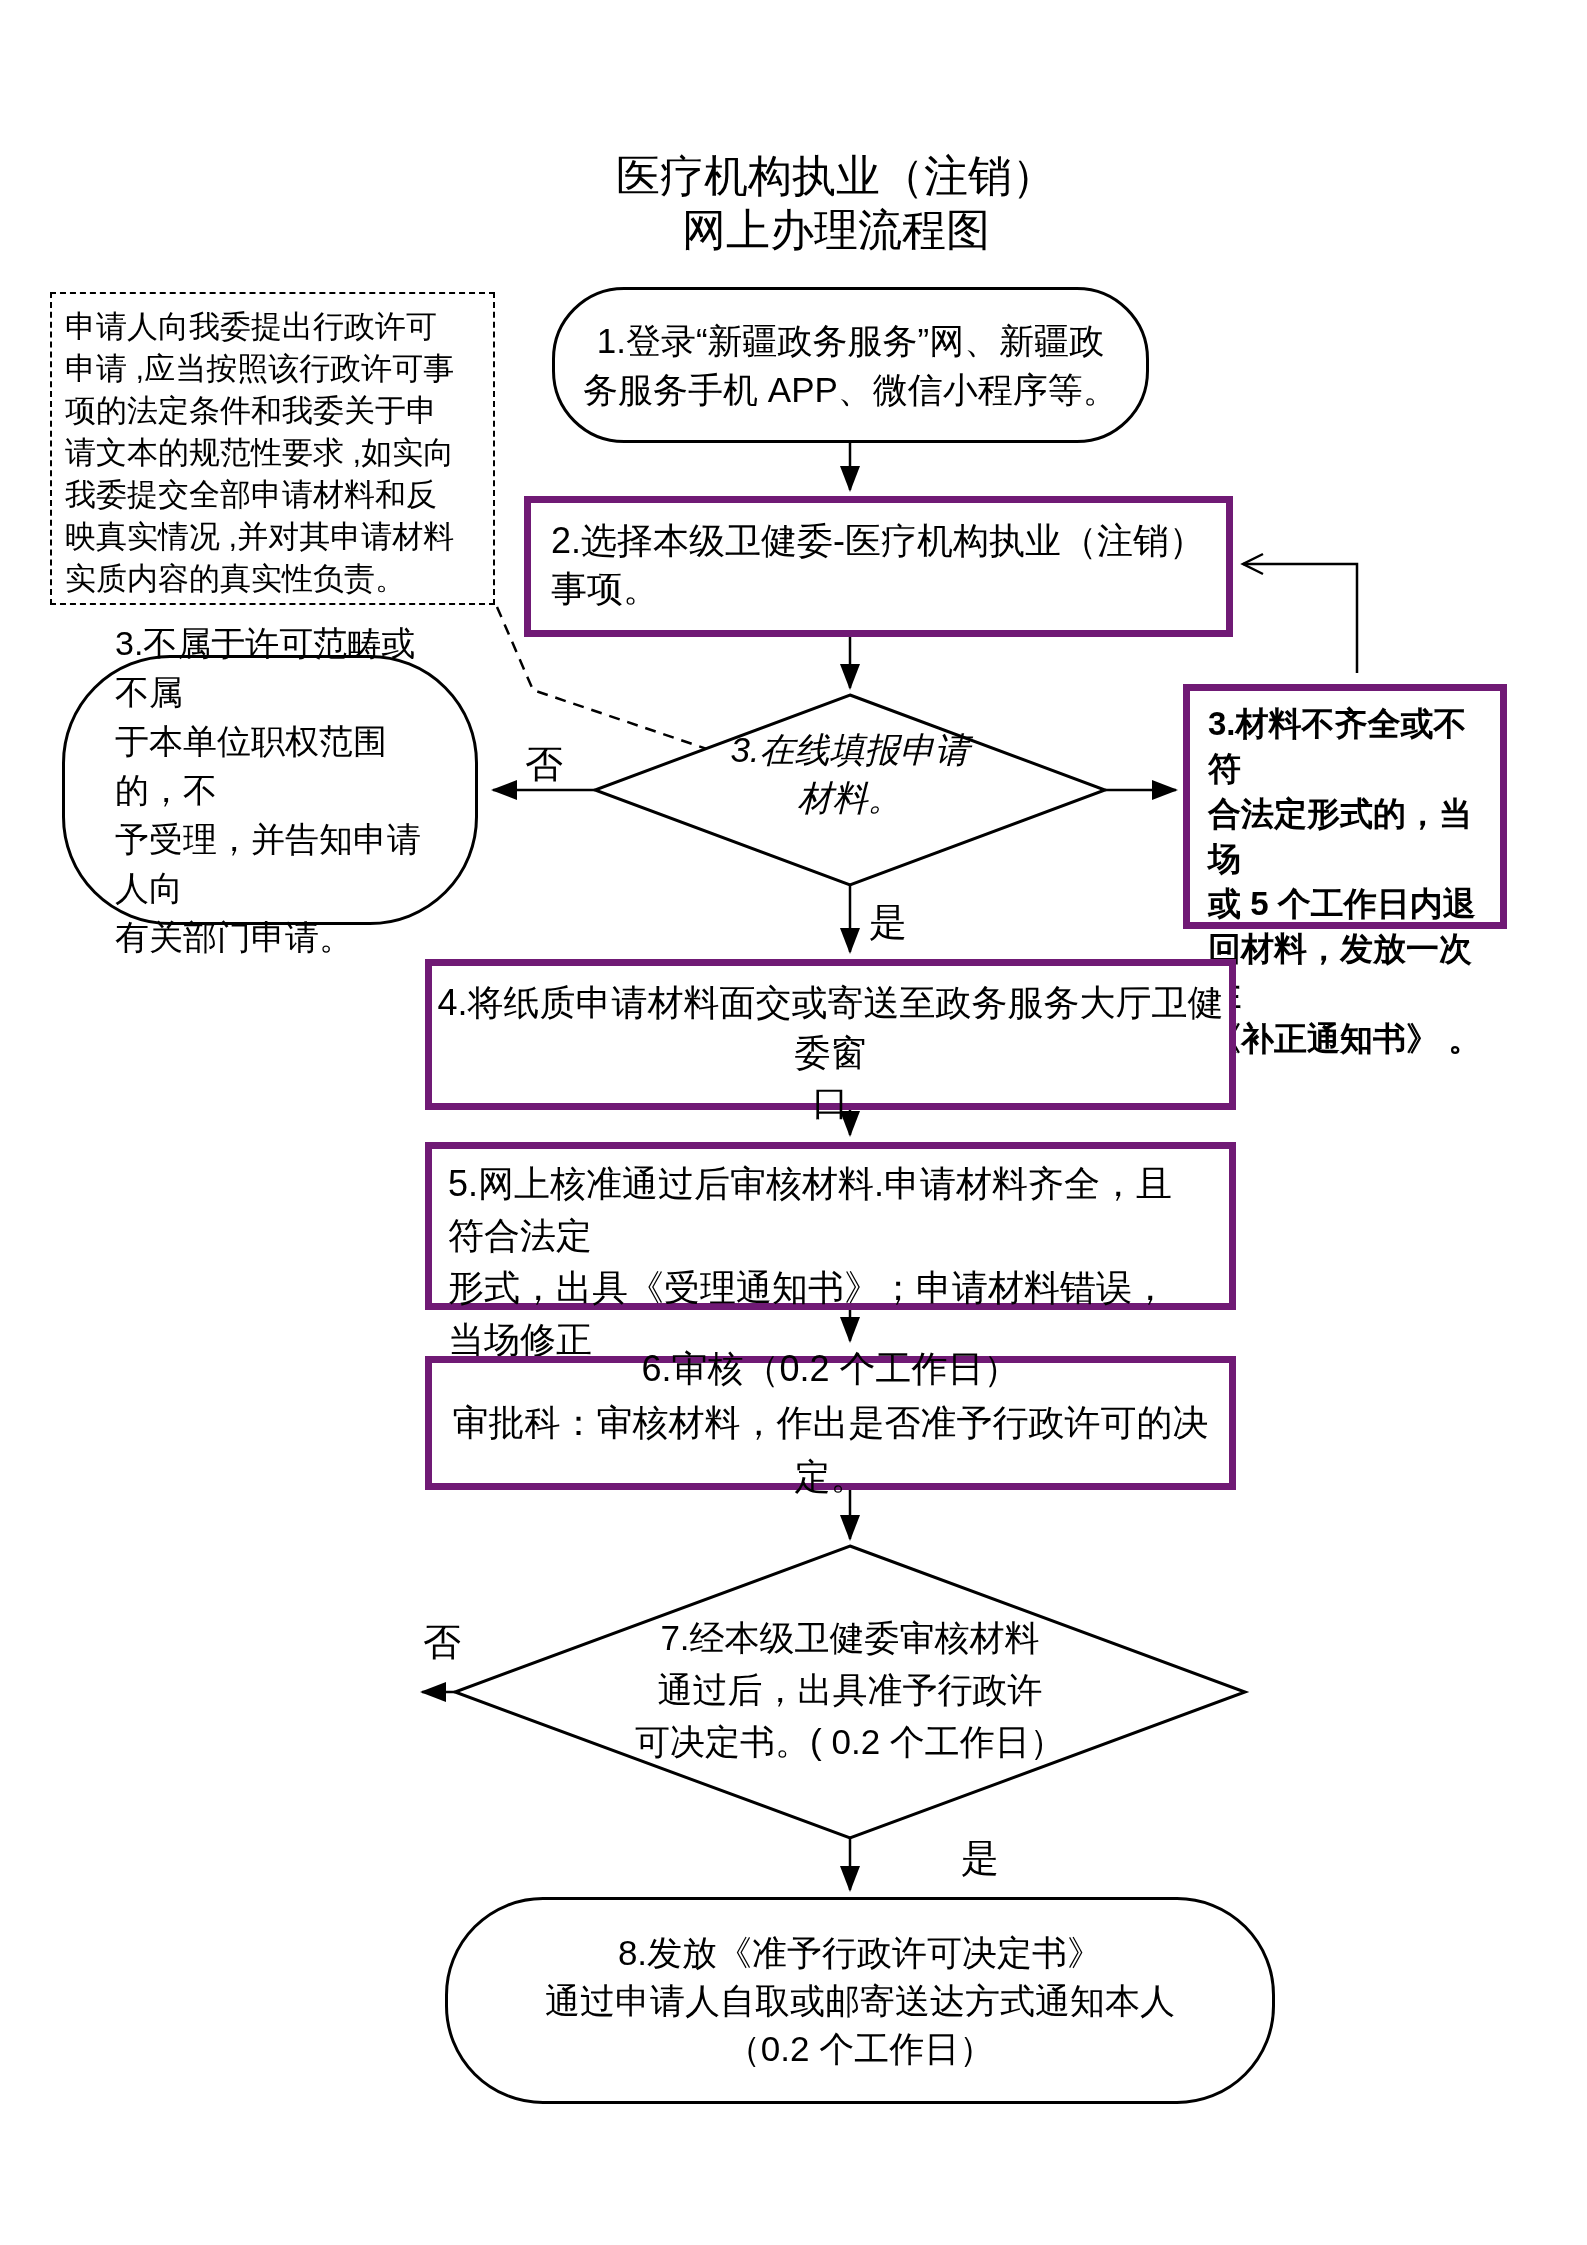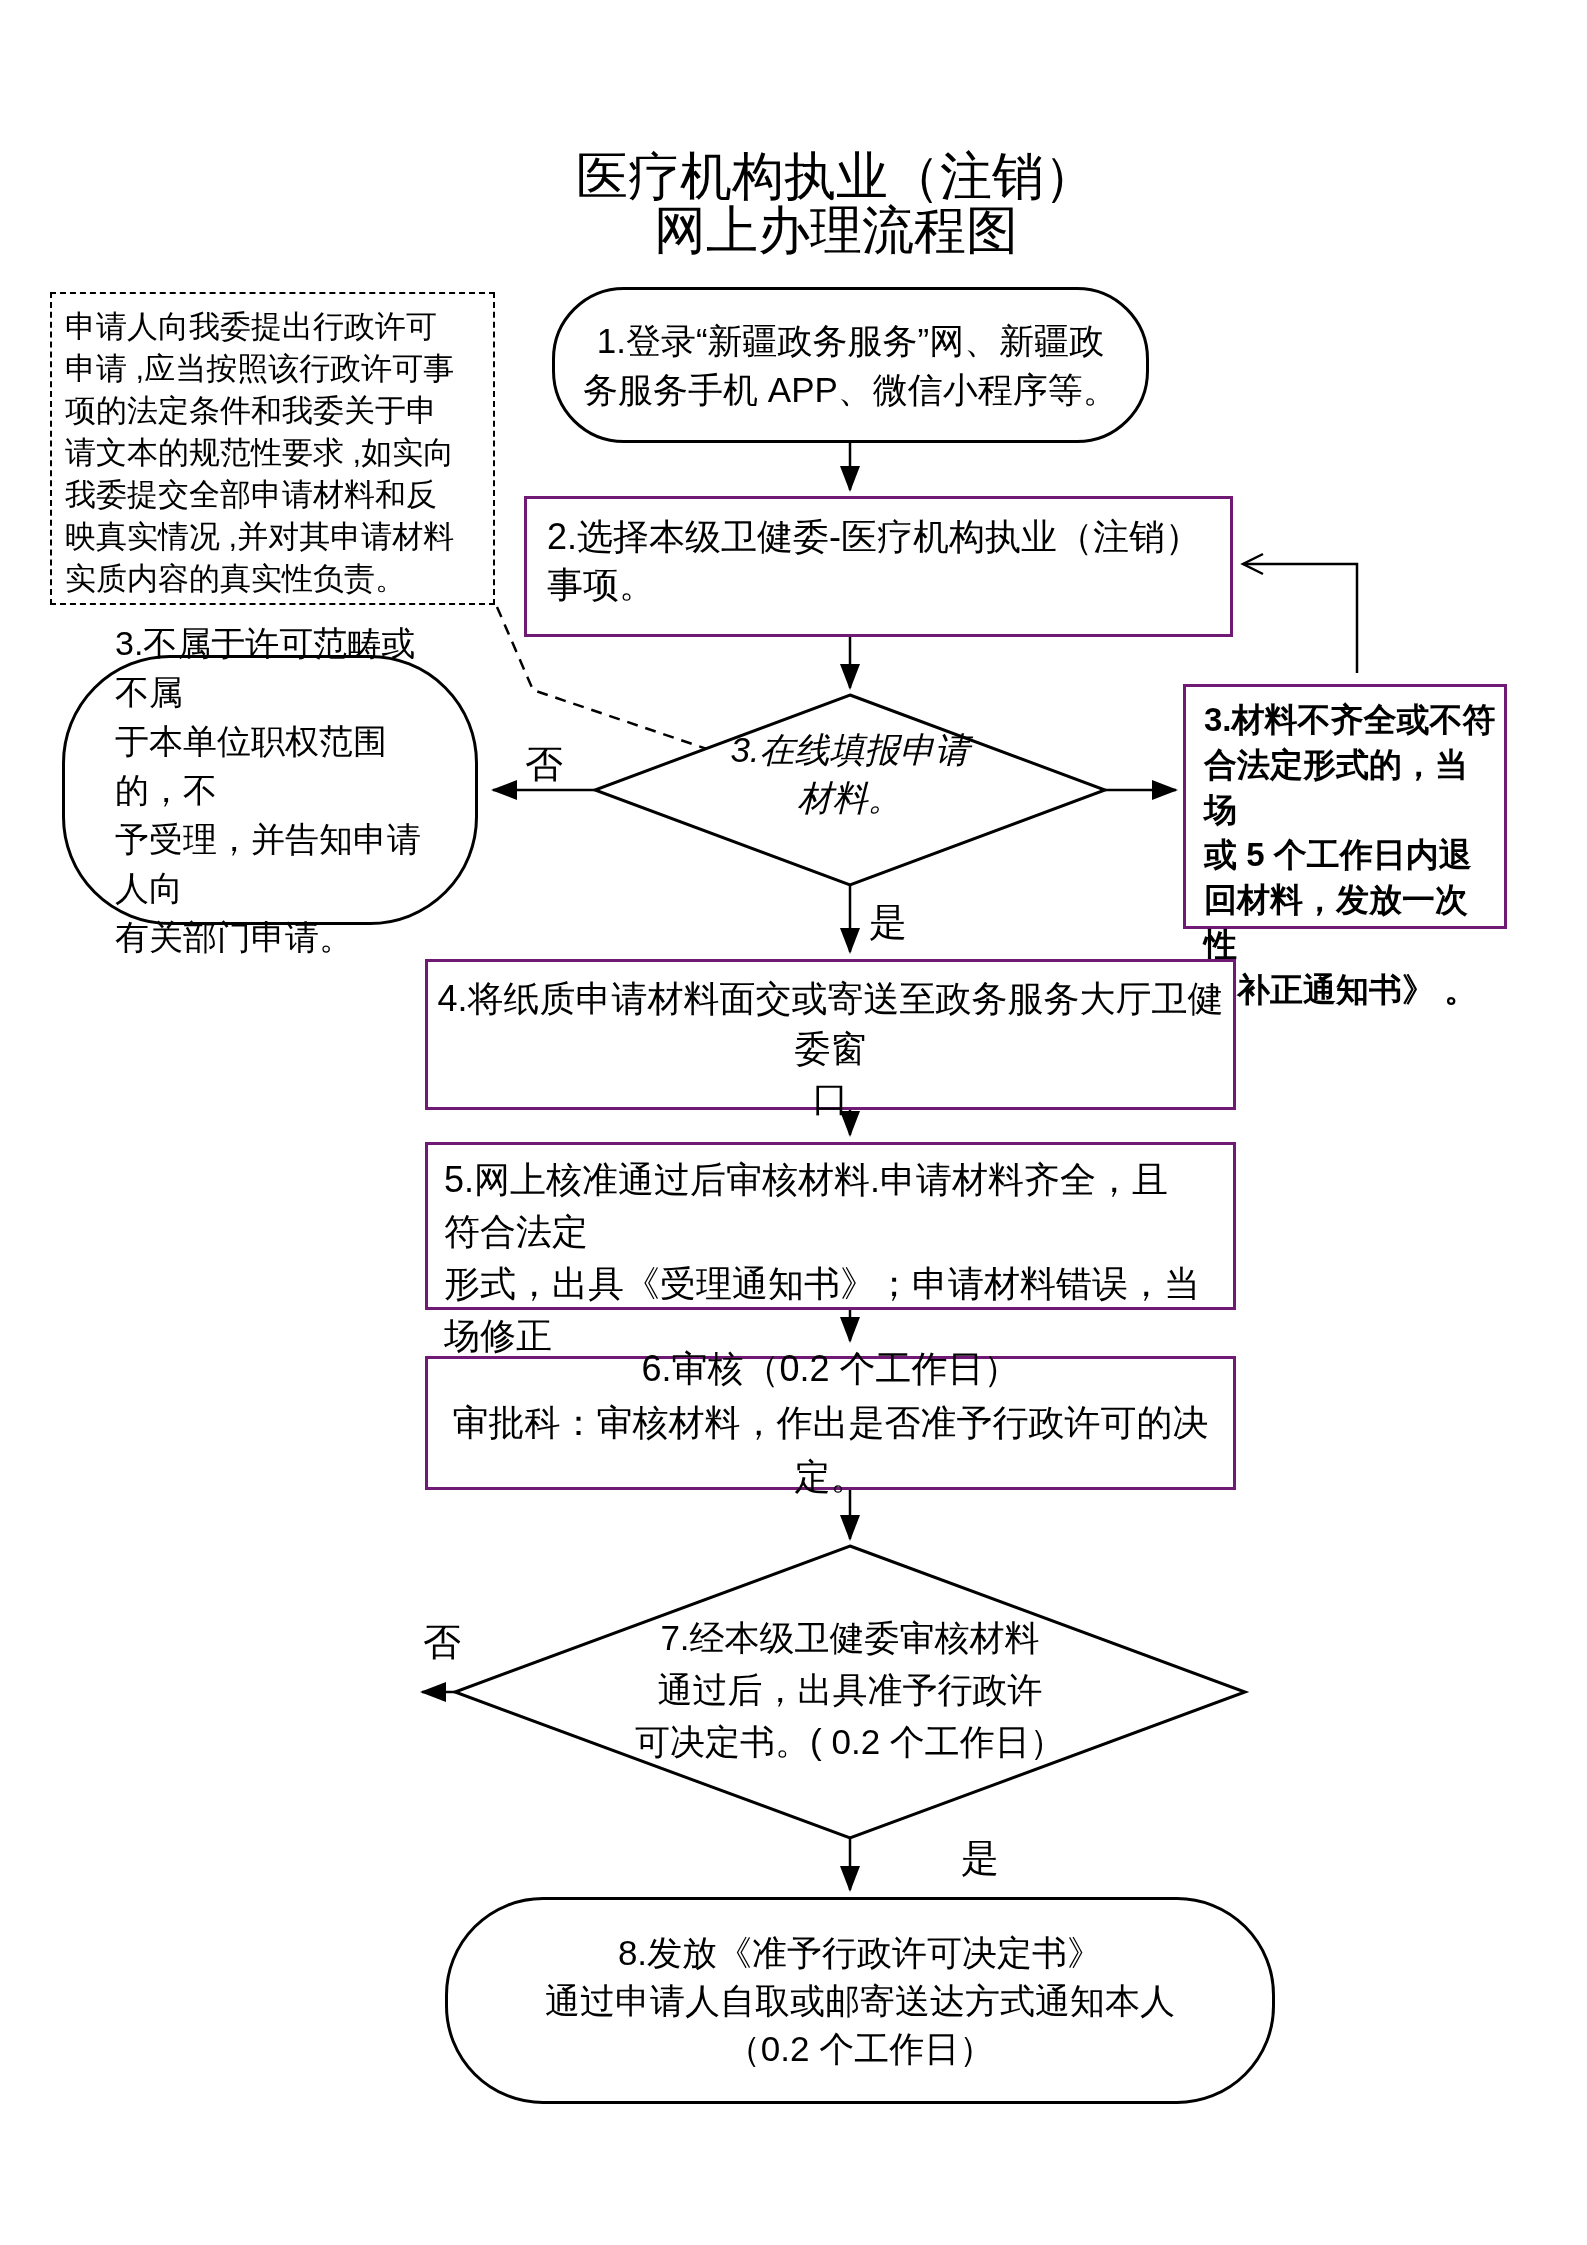--- a/index.html
+++ b/index.html
@@ -5,29 +5,29 @@
   html,body{margin:0;padding:0;background:#ffffff;}
   .canvas{
     position:relative;
     width:1587px;height:2245px;
     background:#ffffff;
     font-family:"Liberation Sans","DejaVu Sans",sans-serif;
     color:#000;
   }
   .wires{position:absolute;left:0;top:0;z-index:1;}
   .node{position:absolute;z-index:2;box-sizing:border-box;white-space:pre-line;}
-  .box{border:3px solid #701a75;background:#fff;}
+  .box{border:7px solid #701a75;background:#fff;}
   .stadium{border:3px solid #000;background:#fff;display:flex;align-items:center;justify-content:center;}
   .dtext{position:absolute;z-index:2;text-align:center;white-space:pre-line;}
   .lbl{position:absolute;z-index:2;font-size:38px;line-height:40px;text-align:center;}
 
   .title{
     left:436px;top:150px;width:800px;
     font-family:"Liberation Serif","DejaVu Serif",serif;
-    font-size:52px;line-height:54px;text-align:center;
+    font-size:44px;line-height:54px;text-align:center;
   }
   .note{
     left:50px;top:292px;width:445px;height:313px;
     border:2px dashed #000;
     padding:12px 13px 0 13px;
     font-size:31px;line-height:42px;text-align:left;
   }
   .s1{left:552px;top:287px;width:597px;height:156px;border-radius:72px;
       font-size:35px;line-height:49px;text-align:center;}
   .b2{left:524px;top:496px;width:709px;height:141px;

